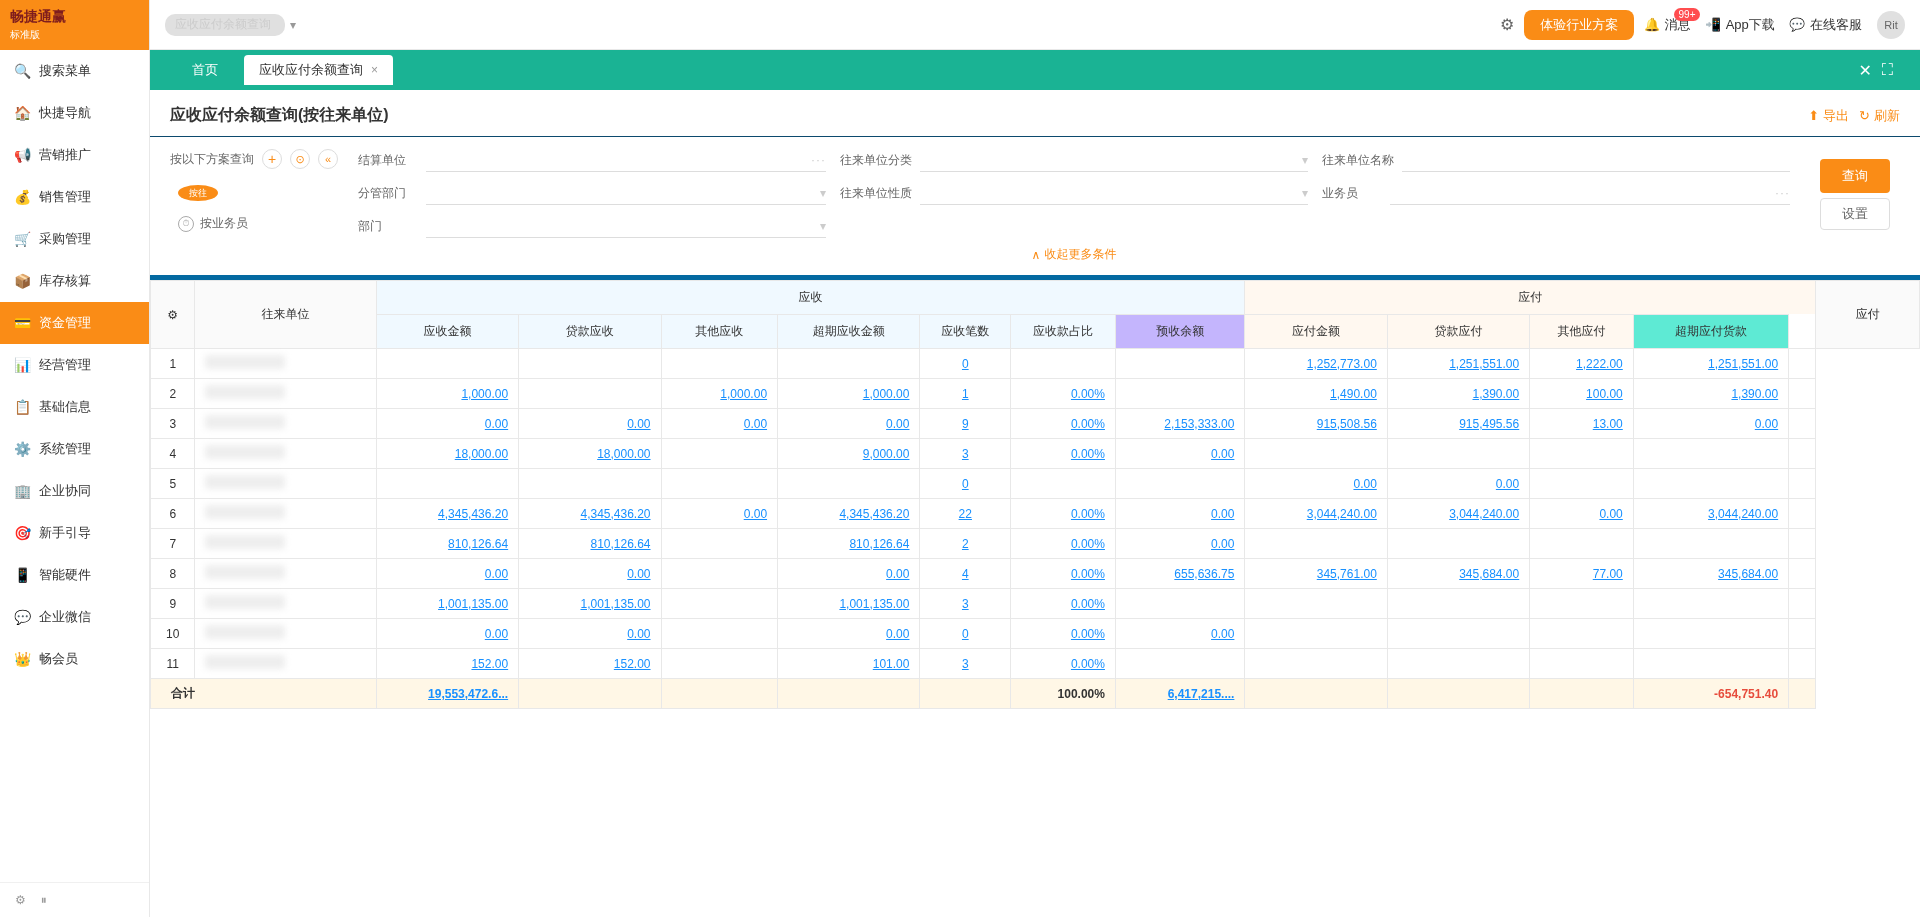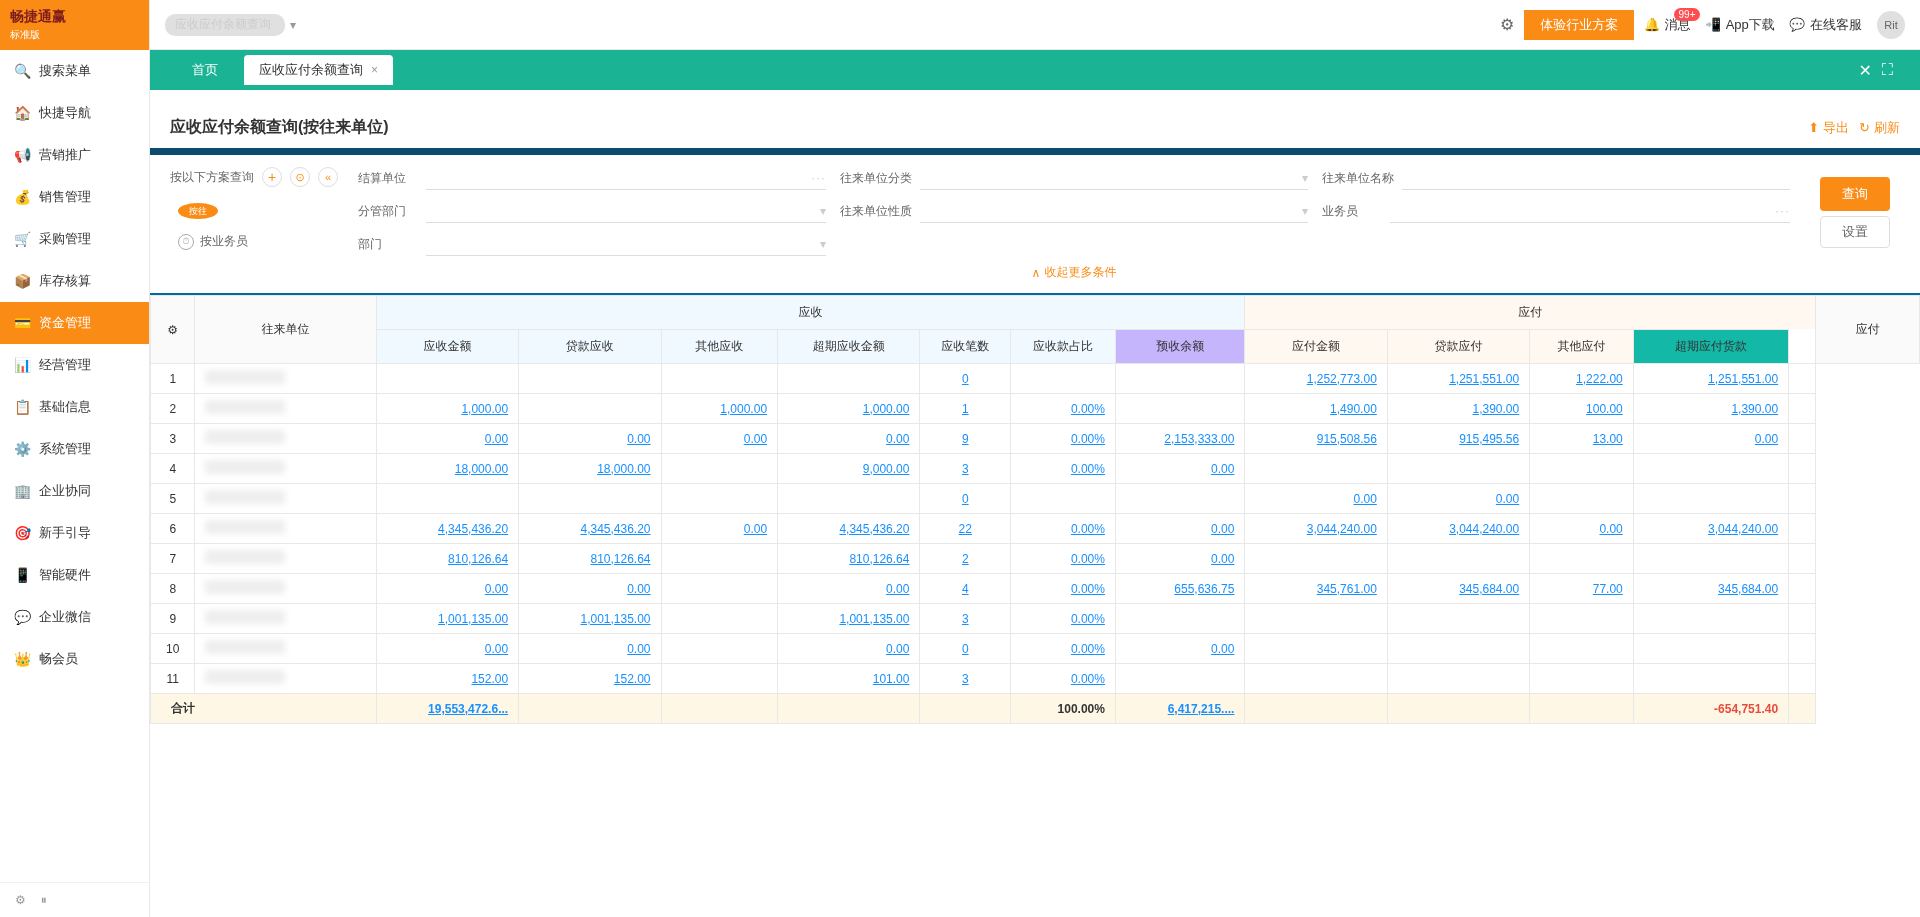--- a/index.html
+++ b/index.html
@@ -16,49 +16,49 @@
     .sidebar-item-label { font-size: 13px; }
     .sidebar-bottom { margin-top: auto; padding: 10px 15px; display: flex; gap: 15px; align-items: center; border-top: 1px solid #f0f0f0; }
 
     
     .main { flex: 1; display: flex; flex-direction: column; height: 917px; overflow: hidden; }
 
     
     .topbar { height: 50px; background: #fff; display: flex; align-items: center; padding: 0 15px; border-bottom: 1px solid #e8e8e8; gap: 10px; }
     .topbar-breadcrumb { color: #999; font-size: 12px; display: flex; align-items: center; gap: 5px; flex: 1; }
     .topbar-settings-icon { font-size: 16px; color: #666; cursor: pointer; }
-    .topbar-promo-btn { background: #fa8c16; color: #fff; border: none; padding: 6px 16px; border-radius: 0; cursor: pointer; font-size: 13px; }
+    .topbar-promo-btn { background: #fa8c16; color: #fff; border: none; padding: 6px 16px; border-radius: 8px; cursor: pointer; font-size: 13px; }
     .topbar-right { display: flex; align-items: center; gap: 15px; margin-left: auto; }
     .topbar-msg { position: relative; display: flex; align-items: center; gap: 4px; cursor: pointer; color: #333; font-size: 13px; }
     .topbar-badge { background: #ff4d4f; color: #fff; border-radius: 10px; padding: 1px 5px; font-size: 10px; position: absolute; top: -8px; right: -10px; }
     .topbar-app { display: flex; align-items: center; gap: 4px; cursor: pointer; color: #333; font-size: 13px; }
     .topbar-service { display: flex; align-items: center; gap: 4px; cursor: pointer; color: #333; font-size: 13px; }
     .topbar-user { width: 28px; height: 28px; background: #e0e0e0; border-radius: 50%; }
 
     
     .tabbar { background: #1ab394; display: flex; align-items: center; height: 40px; padding: 0 27px; gap: 11px; }
     .tab { padding: 6px 15px; cursor: pointer; font-size: 13px; border-radius: 4px 4px 0 0; }
     .tab.home { color: #fff; }
     .tab.active { background: #fff; color: #333; display: flex; align-items: center; gap: 8px; }
     .tab-close { color: #999; font-size: 12px; cursor: pointer; }
     .tabbar-controls { margin-left: auto; display: flex; gap: 10px; }
     .tabbar-ctrl-btn { color: #fff; font-size: 16px; cursor: pointer; }
 
     
     .page-content { flex: 1; background: #f5f5f5; overflow: hidden; display: flex; flex-direction: column; }
 
     
-    .page-header { background: #fff; padding: 27px 20px 10px; display: flex; align-items: center; justify-content: space-between; border-bottom: 7px solid #0c4a6e; }
+    .page-header { background: #fff; padding: 15px 20px 10px; display: flex; align-items: center; justify-content: space-between; border-bottom: 1px solid #0c4a6e; }
     .page-title { font-size: 16px; font-weight: bold; color: #333; }
     .page-header-actions { display: flex; gap: 10px; align-items: center; }
     .btn-export { display: flex; align-items: center; gap: 4px; color: #fa8c16; cursor: pointer; font-size: 13px; }
     .btn-refresh { display: flex; align-items: center; gap: 4px; color: #fa8c16; cursor: pointer; font-size: 13px; }
 
     
-    .filter-area { background: #fff; padding: 12px 20px; border-bottom: 2px solid #0369a1; }
+    .filter-area { background: #fff; padding: 12px 20px; border-bottom: 5px solid #0369a1; }
     .filter-label { color: #666; font-size: 12px; }
     .filter-add-btn { width: 20px; height: 20px; border: 1px solid #ddd; border-radius: 50%; display: flex; align-items: center; justify-content: center; cursor: pointer; color: #fa8c16; font-size: 14px; }
     .filter-row { display: flex; align-items: center; gap: 8px; }
     .filter-field-label { color: #666; font-size: 12px; white-space: nowrap; min-width: 60px; }
     .filter-input { flex: 1; border: none; border-bottom: 1px solid #ddd; padding: 4px 0; font-size: 12px; outline: none; color: #333; background: transparent; }
     .collapse-btn { display: flex; align-items: center; gap: 4px; color: #fa8c16; cursor: pointer; font-size: 12px; margin-top: 8px; justify-content: center; }
     .scheme-item { display: flex; align-items: center; gap: 6px; padding: 6px 8px; border-radius: 4px; cursor: pointer; font-size: 12px; }
     .scheme-item.active { color: #fa8c16; }
     .scheme-item-icon { width: 40px; height: 16px; background: #fa8c16; border-radius: 50%; display: flex; align-items: center; justify-content: center; color: #fff; font-size: 10px; }
     .scheme-item-icon2 { width: 16px; height: 16px; border: 1px solid #ddd; border-radius: 50%; display: flex; align-items: center; justify-content: center; color: #999; font-size: 10px; }
@@ -315,21 +315,21 @@
               <th style="min-width:110px;background:#f0f9ff;">应收金额</th>
               <th style="min-width:110px;background:#f0f9ff;">贷款应收</th>
               <th style="min-width:90px;background:#f0f9ff;">其他应收</th>
               <th style="min-width:110px;background:#f0f9ff;">超期应收金额</th>
               <th style="min-width:70px;background:#f0f9ff;">应收笔数</th>
               <th style="min-width:80px;background:#f0f9ff;">应收款占比</th>
               <th style="min-width:100px;background:#c4b5fd;">预收余额</th>
               <th style="min-width:110px;background:#fff8f0;">应付金额</th>
               <th style="min-width:110px;background:#fff8f0;">贷款应付</th>
               <th style="min-width:80px;background:#fff8f0;">其他应付</th>
-              <th style="min-width:120px;background:#14b8a6;">超期应付货款</th>
+              <th style="min-width:120px;background:#5eead4;">超期应付货款</th>
             </tr>
           </thead>
           <tbody id="table-body">
           <tr>
                 <td class="row-num">1</td>
                 <td><span style="filter:blur(3px);user-select:none;display:inline-block;background:#eee;width:80px;height:14px;border-radius:2px;"></span></td>
                 <td class="text-right"></td>
                 <td class="text-right"></td>
                 <td class="text-right"></td>
                 <td class="text-right"></td>

